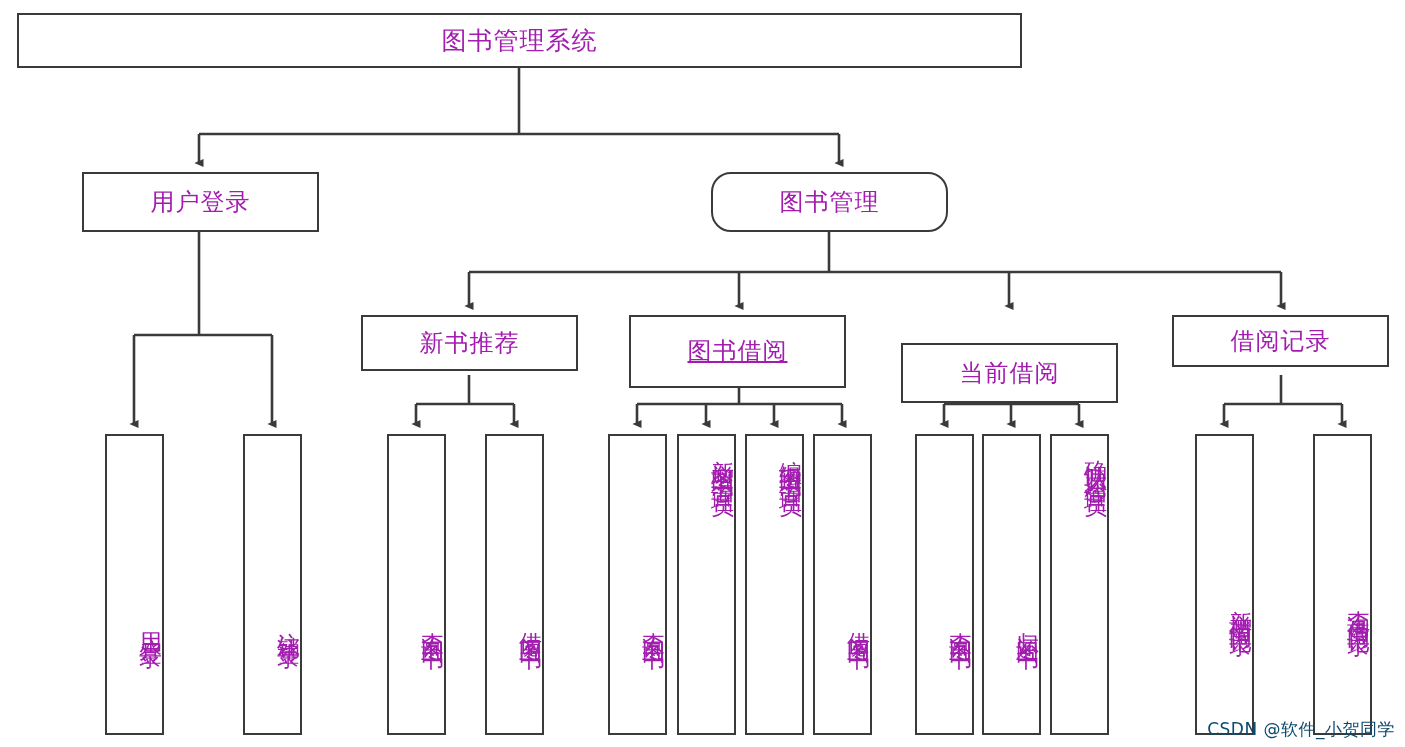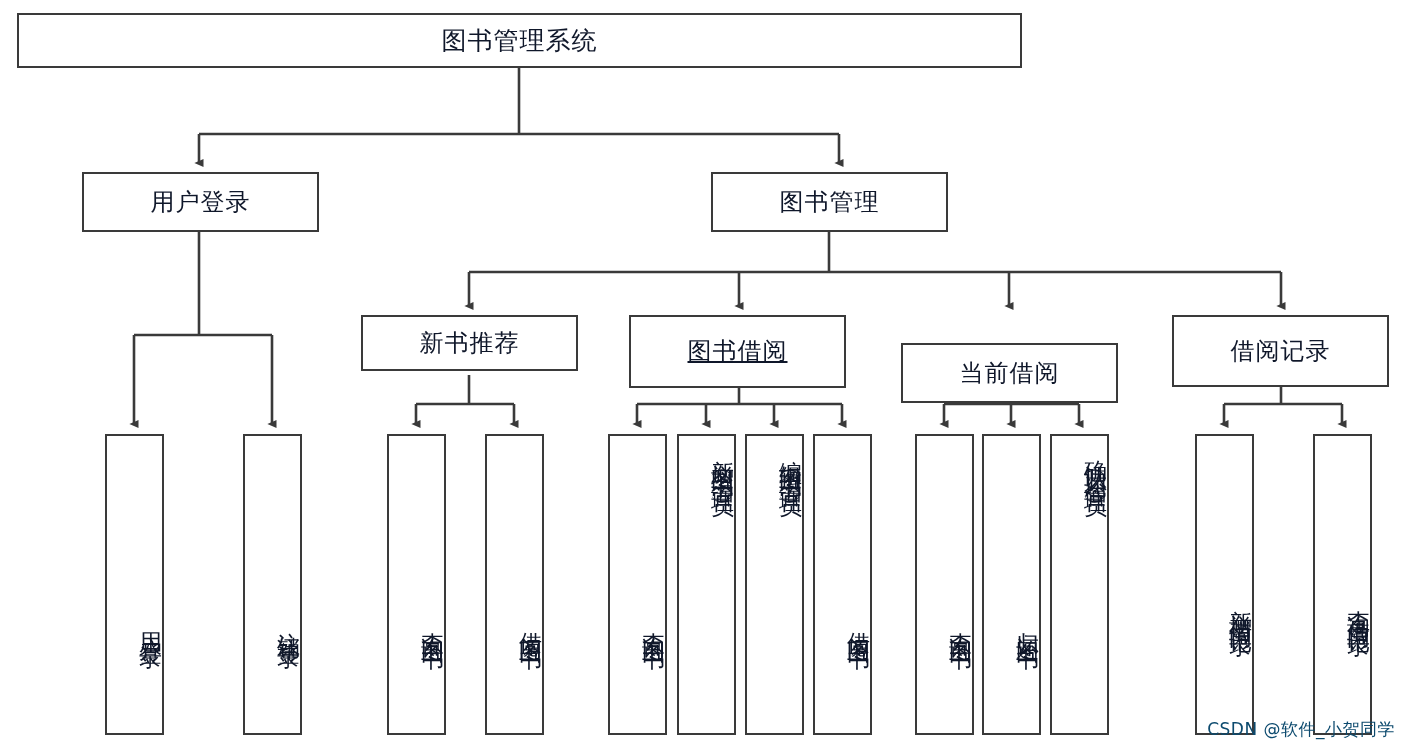--- a/index.html
+++ b/index.html
@@ -27,21 +27,21 @@
     pointer-events: none;
   }
   .node {
     position: absolute;
     box-sizing: border-box;
     background: #ffffff;
     border: 2px solid #3a3a3a;
     display: flex;
     align-items: center;
     justify-content: center;
-    color: #0f172a;
+    color: #a21caf;
     text-align: center;
   }
   .node.horiz {
     font-size: 24px;
     letter-spacing: 1px;
     line-height: 1.1;
   }
   .node.root {
     font-size: 25px;
   }
@@ -124,34 +124,34 @@
     </g>
   </svg>
 
   <div class="node horiz root" style="left:17px; top:13px; width:1005px; height:55px;">
     <span>图书管理系统</span>
   </div>
 
   <div class="node horiz" style="left:82px; top:172px; width:237px; height:60px;">
     <span>用户登录</span>
   </div>
-  <div class="node horiz" style="left:711px; top:172px; width:237px; height:60px;">
+  <div class="node horiz" style="left:711px; top:172px; width:237px; height:60px;border-radius:20px;">
     <span>图书管理</span>
   </div>
 
   <div class="node horiz" style="left:361px; top:315px; width:217px; height:56px;">
     <span>新书推荐</span>
   </div>
   <div class="node horiz" style="left:629px; top:315px; width:217px; height:73px;text-decoration:underline;">
     <span>图书借阅</span>
   </div>
   <div class="node horiz" style="left:901px; top:315px; width:217px; height:60px;margin-top:28px;">
     <span>当前借阅</span>
   </div>
-  <div class="node horiz" style="left:1172px; top:315px; width:217px; height:72px;">
+  <div class="node horiz" style="left:1172px; top:315px; width:217px; height:52px;">
     <span>借阅记录</span>
   </div>
 
   <div class="node vert" style="left:105px; top:434px; width:59px; height:301px; padding-top:78px;">
     <span>用户登录</span>
   </div>
   <div class="node vert" style="left:243px; top:434px; width:59px; height:301px; padding-top:78px;">
     <span>注销登录</span>
   </div>
 

